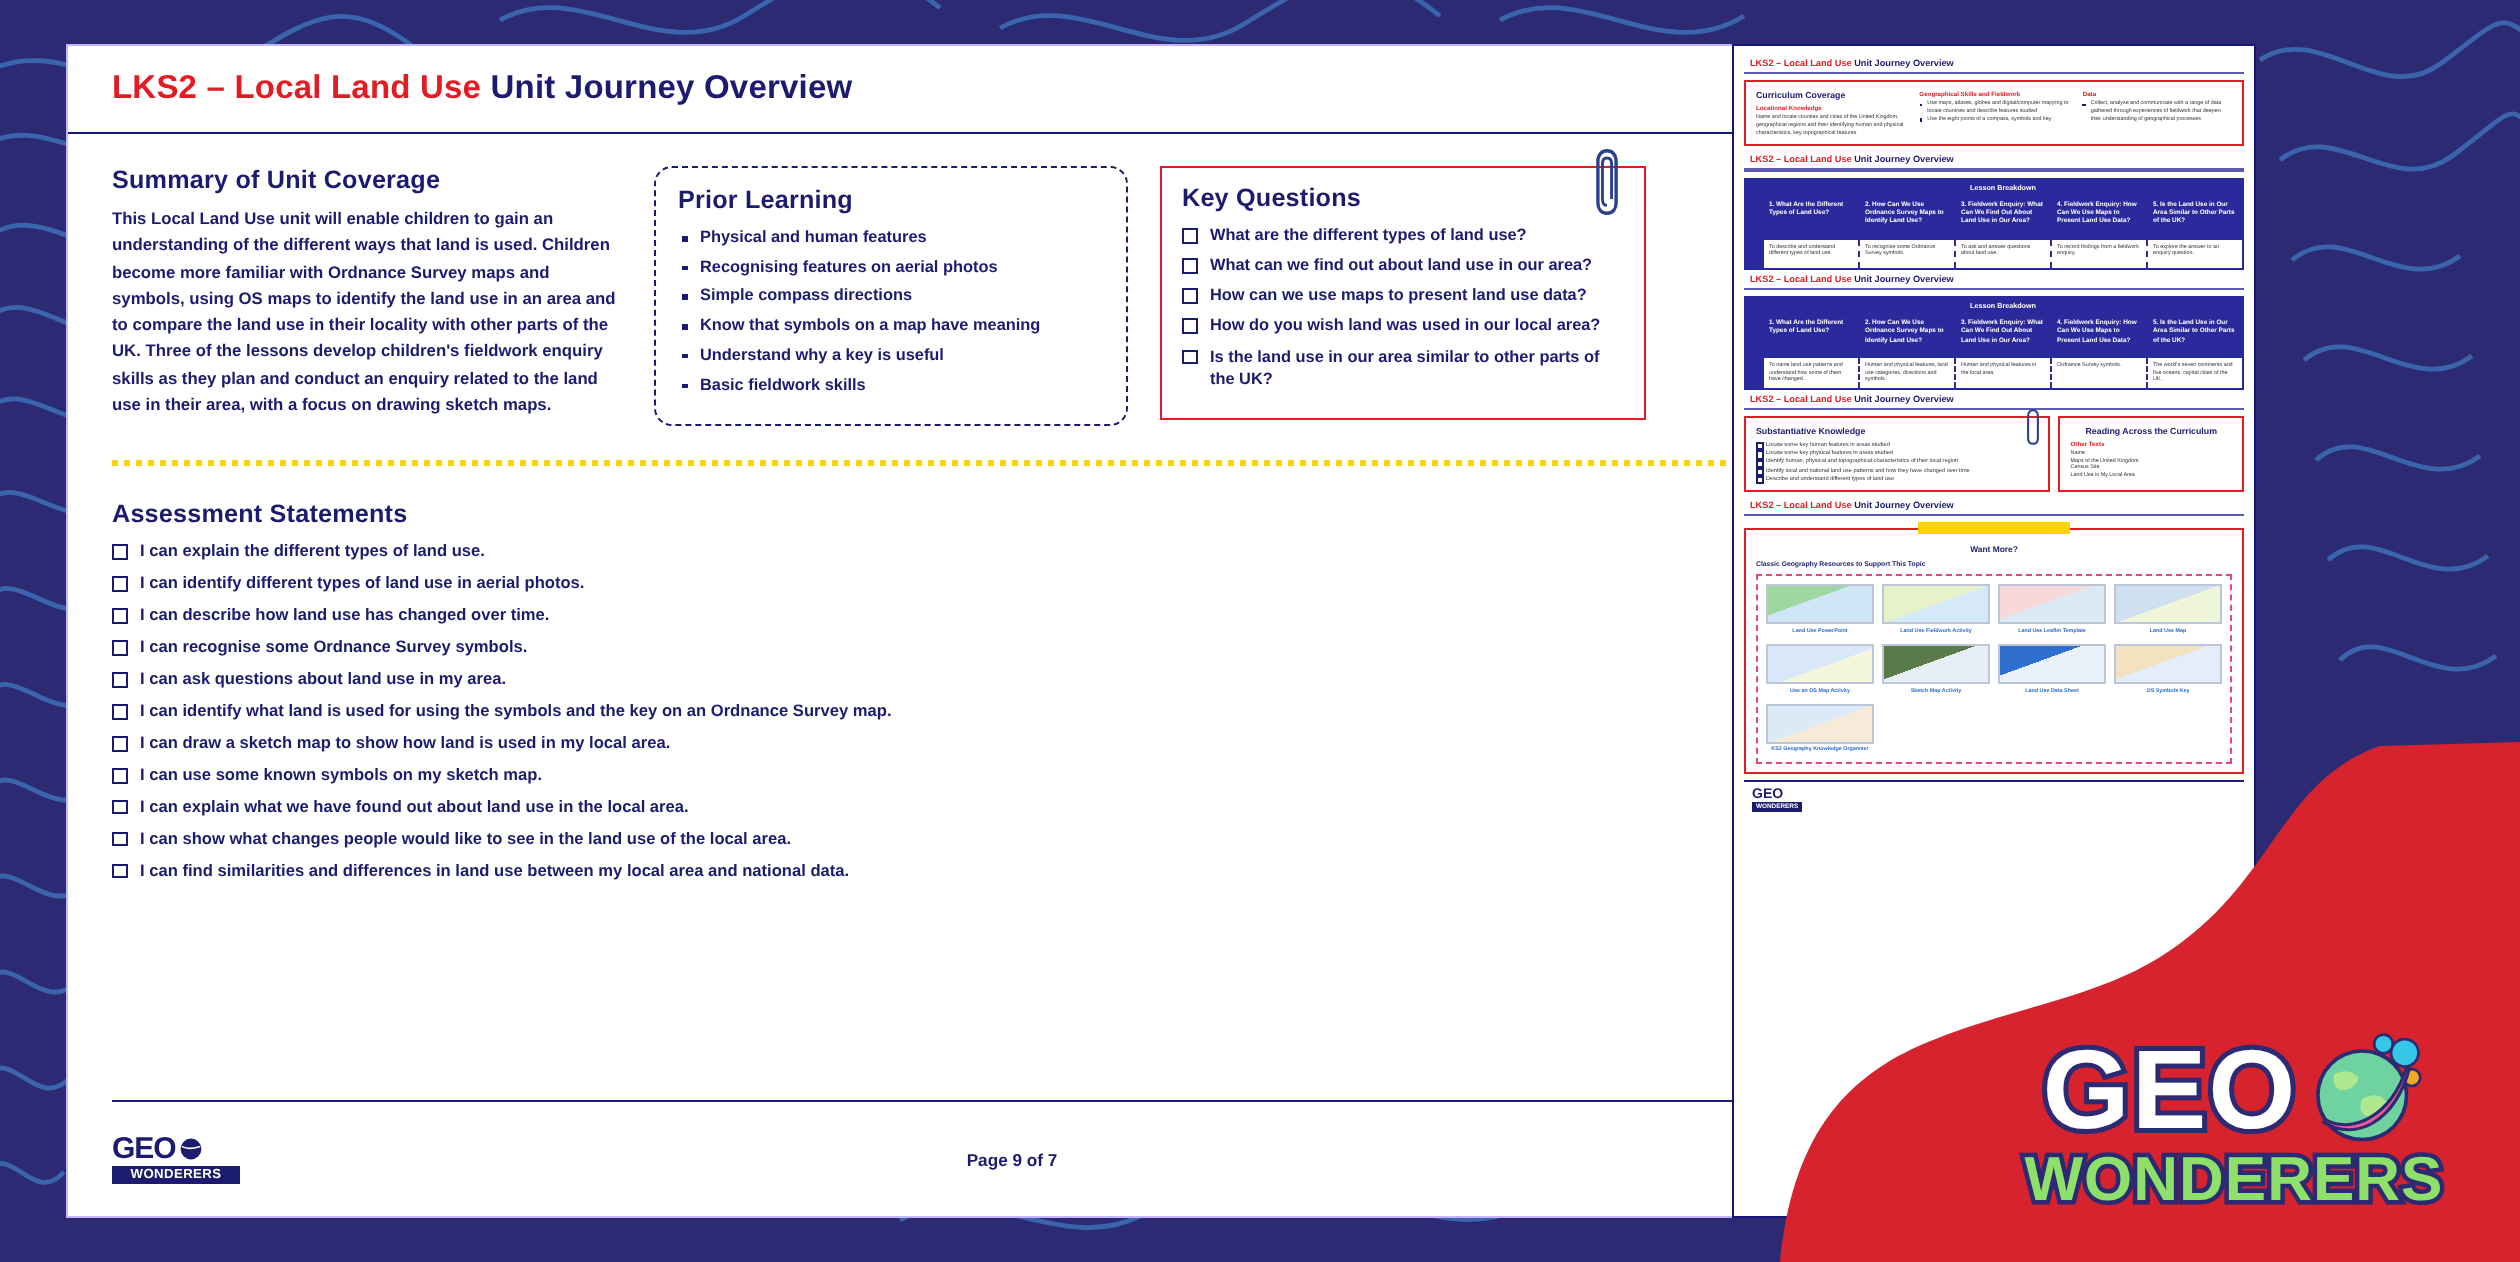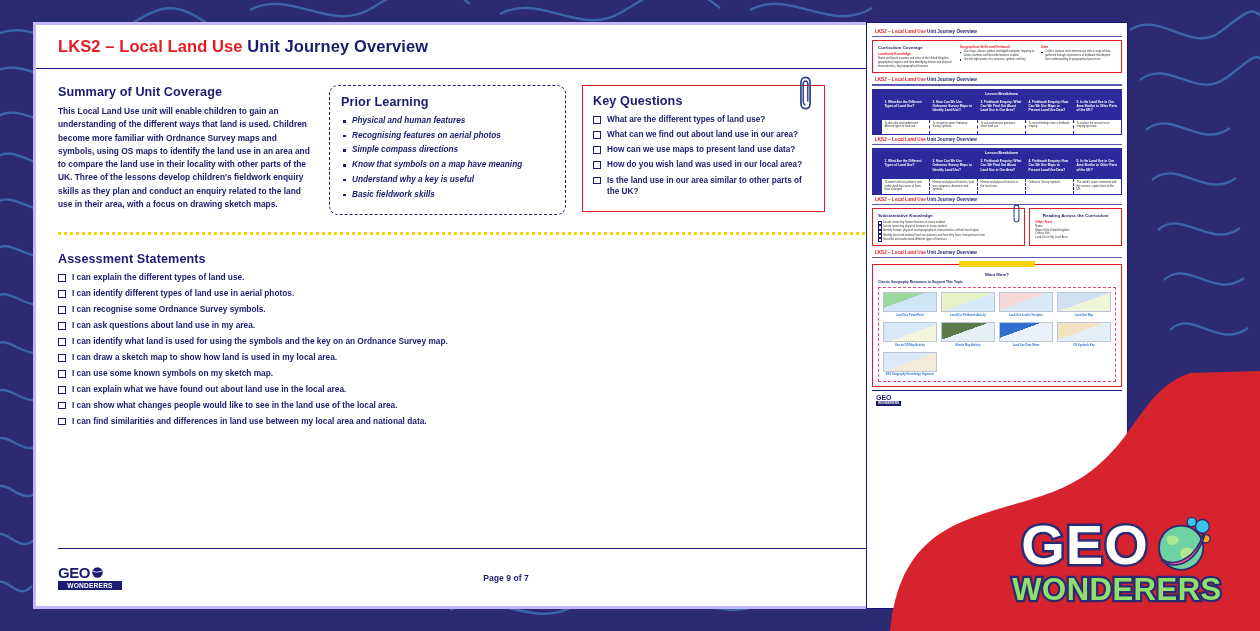--- a/index.html
+++ b/index.html
@@ -15,21 +15,21 @@
 
   
   .bg-waves { position: absolute; inset: 0; z-index: 0; }
 
   
   .doc-card {
     position: absolute;
     left: 33px; top: 22px;
     width: 946px; height: 587px;
     background: #ffffff;
-    border: 3px solid #c4b5fd;
+    border: 1px solid #c4b5fd;
     z-index: 3;
     display: flex;
     flex-direction: column;
     justify-content: center;
   }
   .doc-header {
     height: 44px;
     border-bottom: 1.5px solid #15157a;
     display: flex;
     align-items: center;
@@ -88,21 +88,20 @@
 
   ul.bullets { list-style: none; }
   ul.bullets li {
     font-size: 8.2px;
     color: #1b1b6f;
     font-weight: bold;
     line-height: 1.55;
     padding-left: 11px;
     position: relative;
     margin-bottom: 2px;
-    font-style: italic;
   }
   ul.bullets li::before {
     content: "";
     position: absolute;
     left: 2px; top: 5px;
     width: 2.5px; height: 2.5px;
     background: #1b1b6f;
   }
 
   ul.checks { list-style: none; }
@@ -390,20 +389,21 @@
 
     </div>
 
     <div class="divider-dotted"></div>
 
     <div class="assess-wrap">
       <h2 class="sec">Assessment Statements</h2>
       <ul class="checks">
         <li>I can explain the different types of land use.</li>
         <li>I can identify different types of land use in aerial photos.</li>
+        <li>I can describe how land use has changed over time.</li>
         <li>I can recognise some Ordnance Survey symbols.</li>
         <li>I can ask questions about land use in my area.</li>
         <li>I can identify what land is used for using the symbols and the key on an Ordnance Survey map.</li>
         <li>I can draw a sketch map to show how land is used in my local area.</li>
         <li>I can use some known symbols on my sketch map.</li>
         <li>I can explain what we have found out about land use in the local area.</li>
         <li>I can show what changes people would like to see in the land use of the local area.</li>
         <li>I can find similarities and differences in land use between my local area and national data.</li>
       </ul>
     </div>

